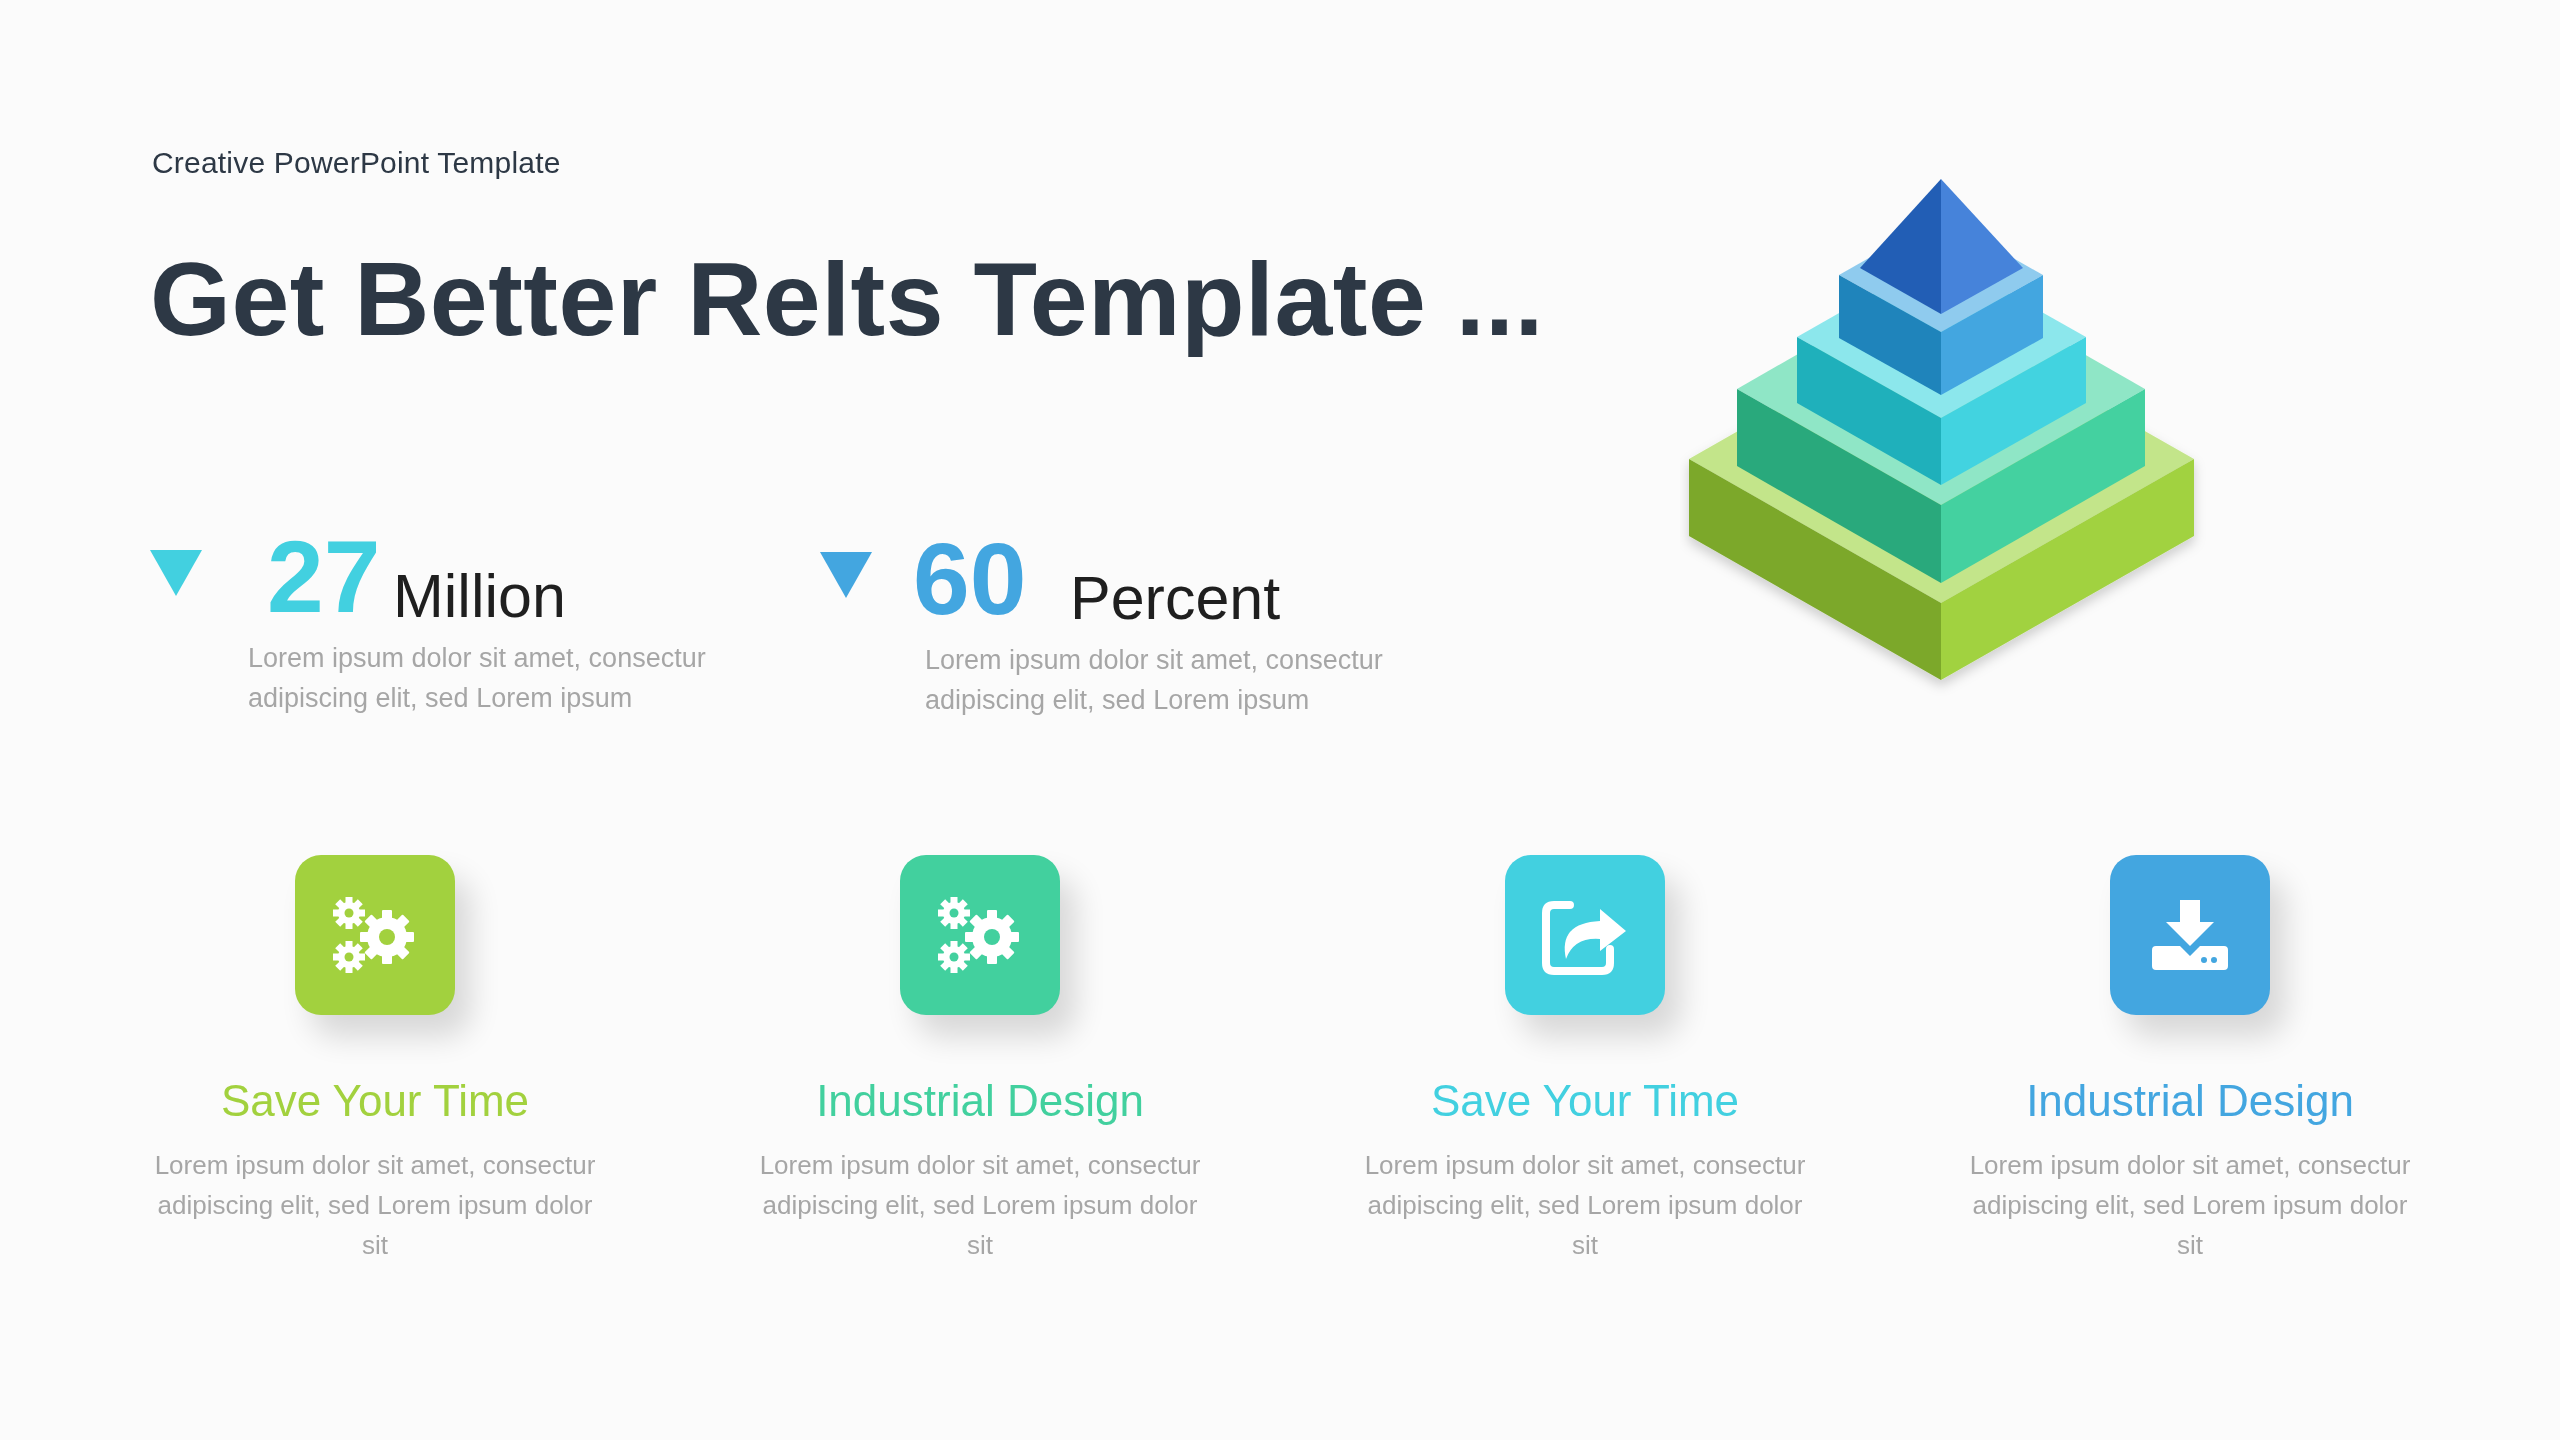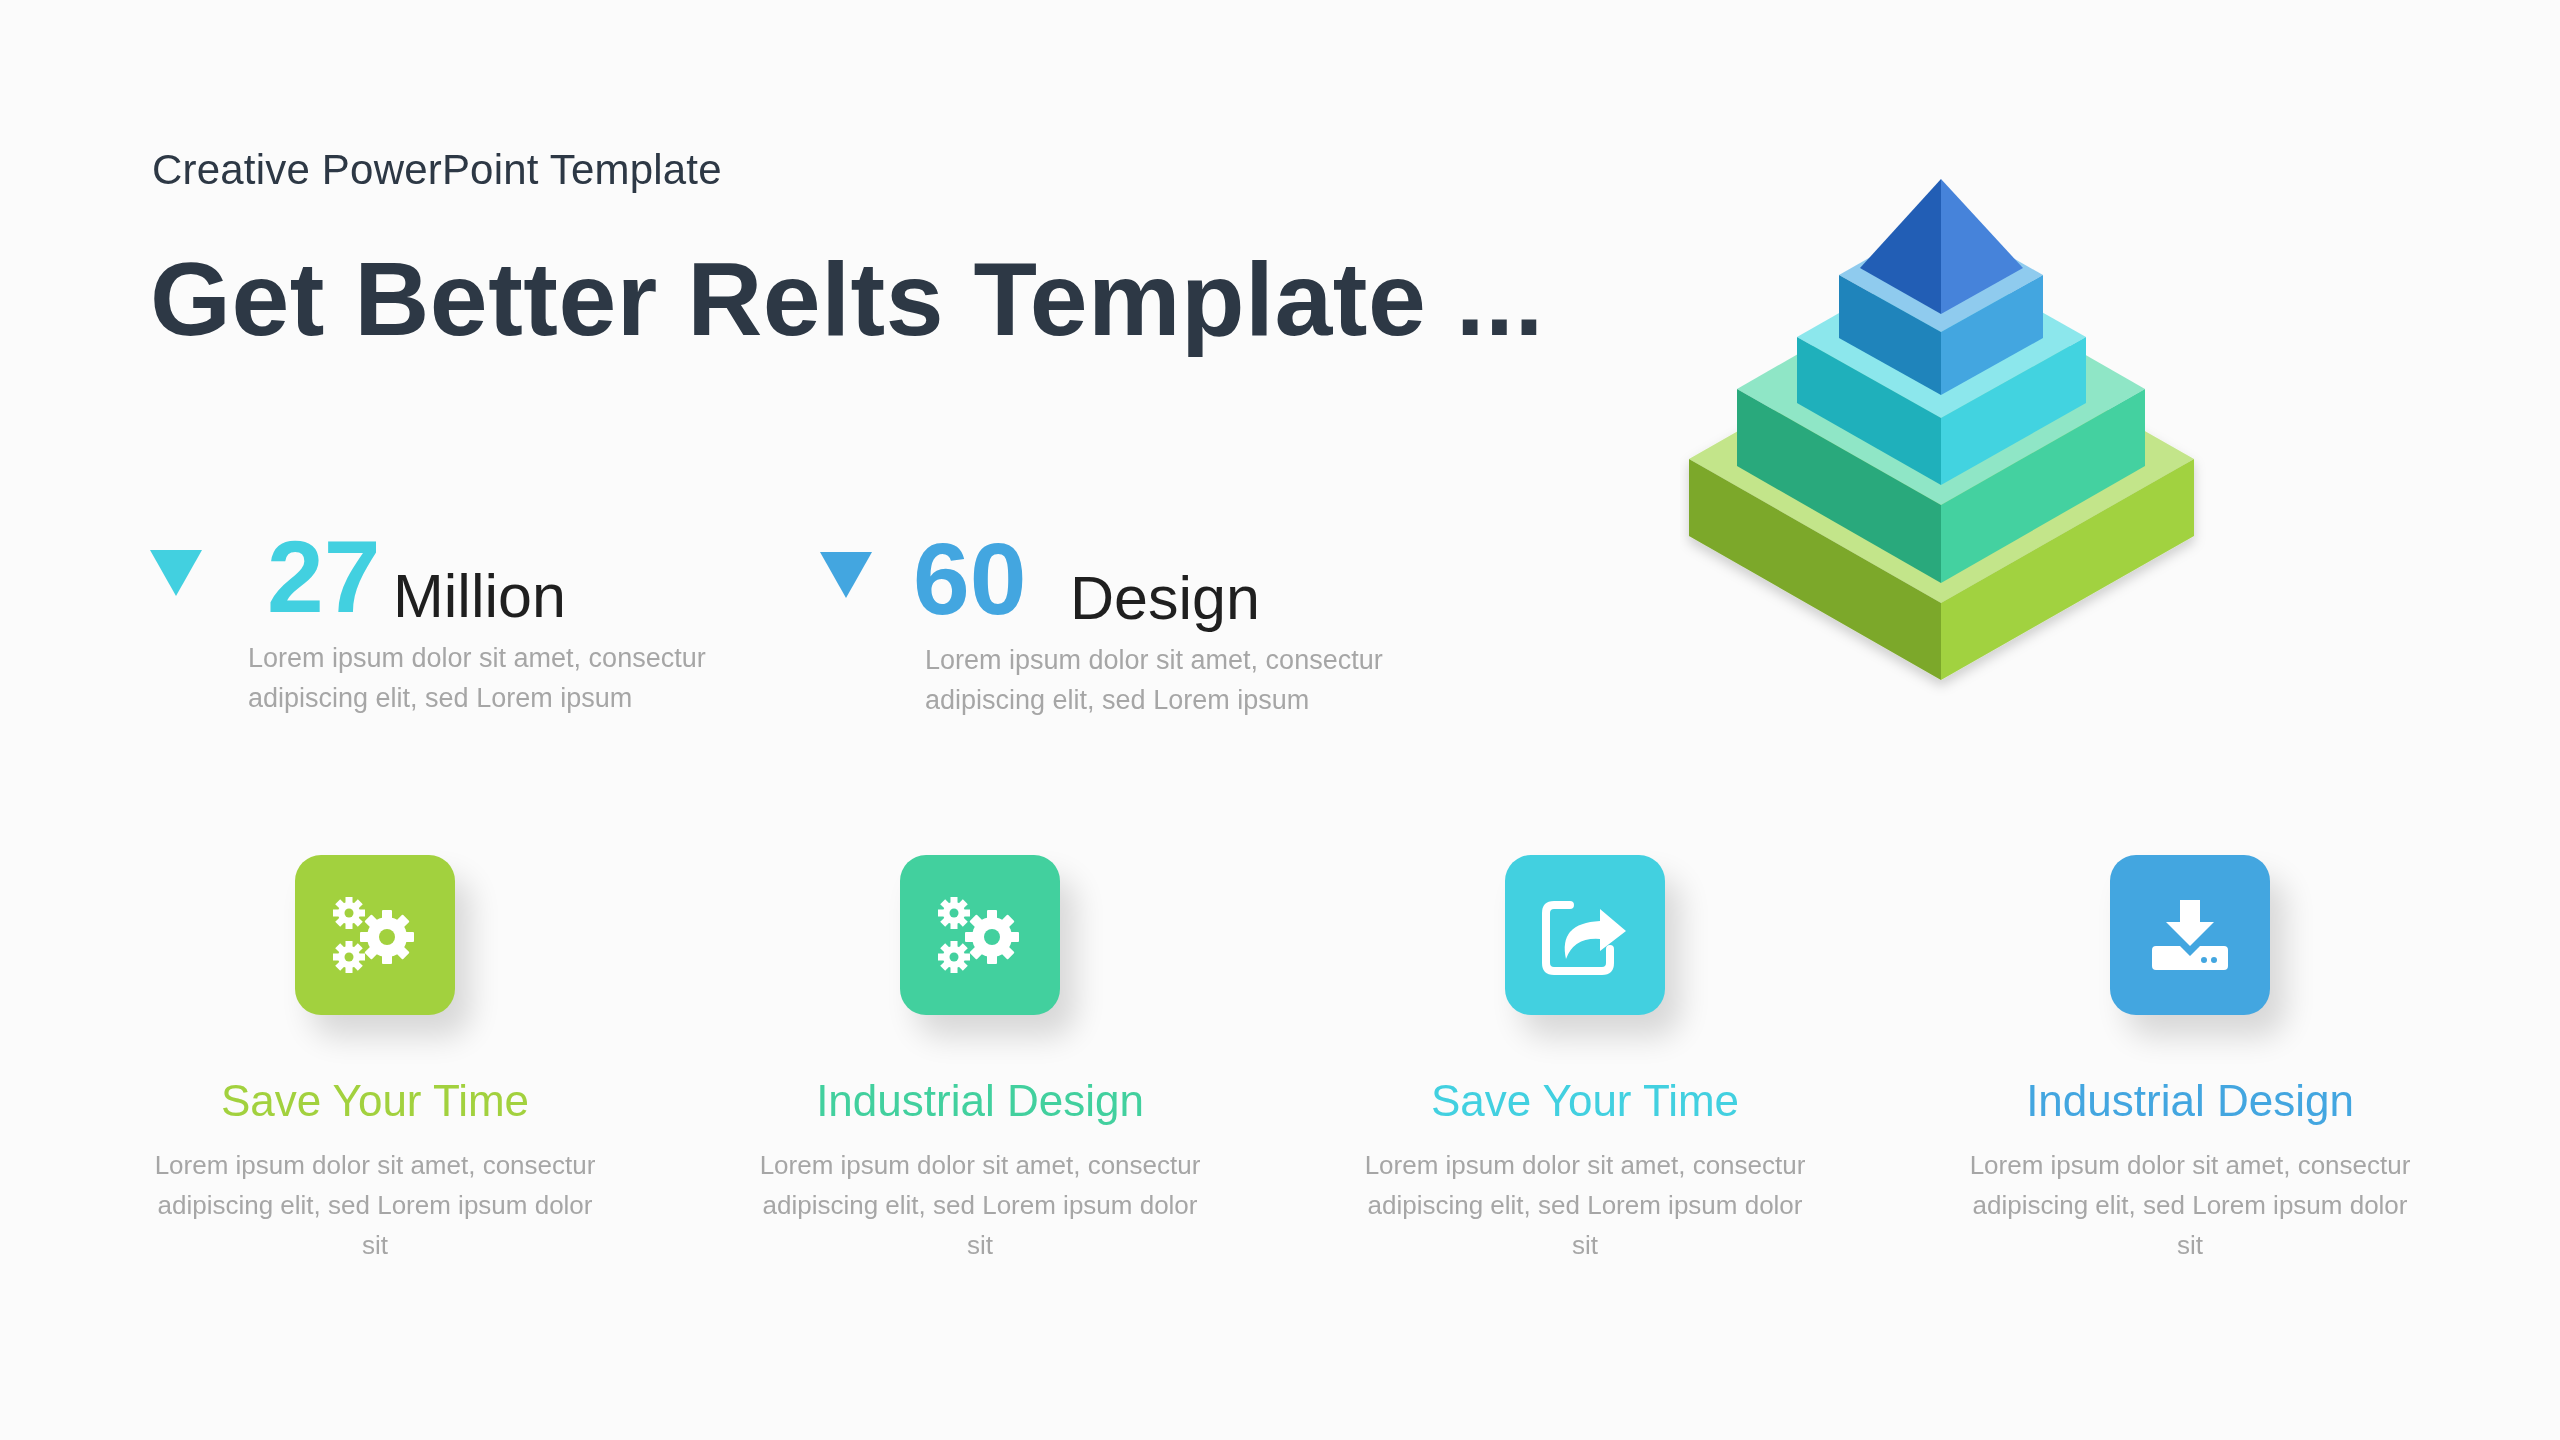--- a/index.html
+++ b/index.html
@@ -7,21 +7,21 @@
     body {
       background: #fbfbfb;
       font-family: "Liberation Sans", "DejaVu Sans", sans-serif;
       color: #2d3845;
       position: relative;
     }
     .abs { position: absolute; }
 
     .subtitle {
       left: 152px; top: 146px;
-      font-size: 42px; font-weight: 400;
+      font-size: 30px; font-weight: 400;
       color: #2d3845; letter-spacing: 0.2px;
       white-space: nowrap;
     }
     .title {
       left: 150px; top: 240px;
       font-size: 104px; font-weight: 300;
       color: #2d3845; white-space: nowrap;
       letter-spacing: 0.5px;
     }
     .title .light { font-weight: 700; }
@@ -92,21 +92,21 @@
 <div class="stat" style="left:0;top:0;--c:#42d0e0;">
   <div class="tri" style="left:150px;top:550px;"></div>
   <div class="num" style="left:240px;top:526px;margin-left:27px;">27</div>
   <div class="unit" style="left:393px;top:566px;">Million</div>
   <div class="desc" style="left:248px;top:638px;">Lorem ipsum dolor sit amet, consectur adipiscing elit, sed Lorem ipsum</div>
 </div>
 
 <div class="stat" style="left:0;top:0;--c:#43a6e0;">
   <div class="tri" style="left:820px;top:552px;"></div>
   <div class="num" style="left:913px;top:528px;">60</div>
-  <div class="unit" style="left:1070px;top:568px;">Design</div>
+  <div class="unit" style="left:1070px;top:568px;">Percent</div>
   <div class="desc" style="left:925px;top:640px;">Lorem ipsum dolor sit amet, consectur adipiscing elit, sed Lorem ipsum</div>
 </div>
 
 <svg class="abs pyramid" width="720" height="600" viewBox="1680 170 720 600" xmlns="http://www.w3.org/2000/svg">
   <defs>
     <filter id="pshadow" x="-10%" y="-10%" width="120%" height="130%">
       <feDropShadow dx="0" dy="6" stdDeviation="6" flood-color="#000" flood-opacity="0.18"></feDropShadow>
     </filter>
   </defs>
 

